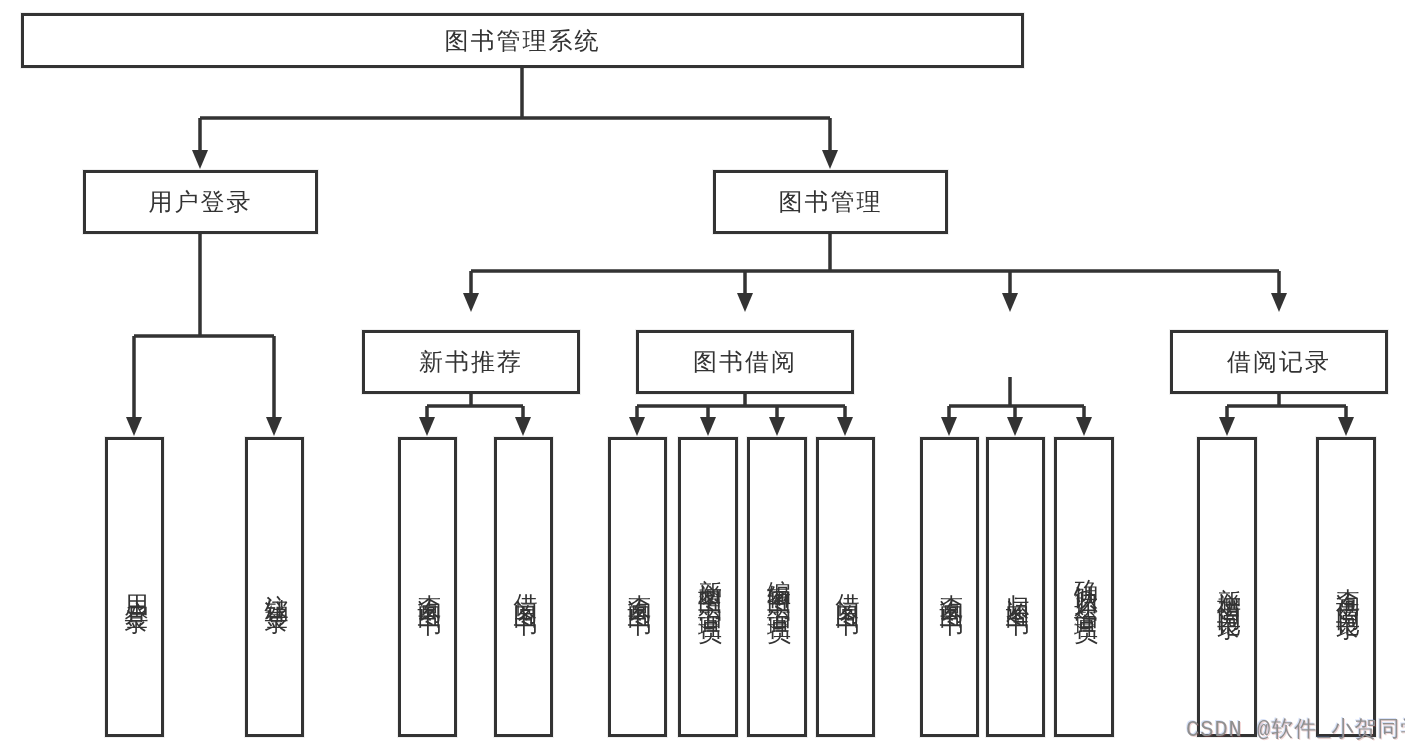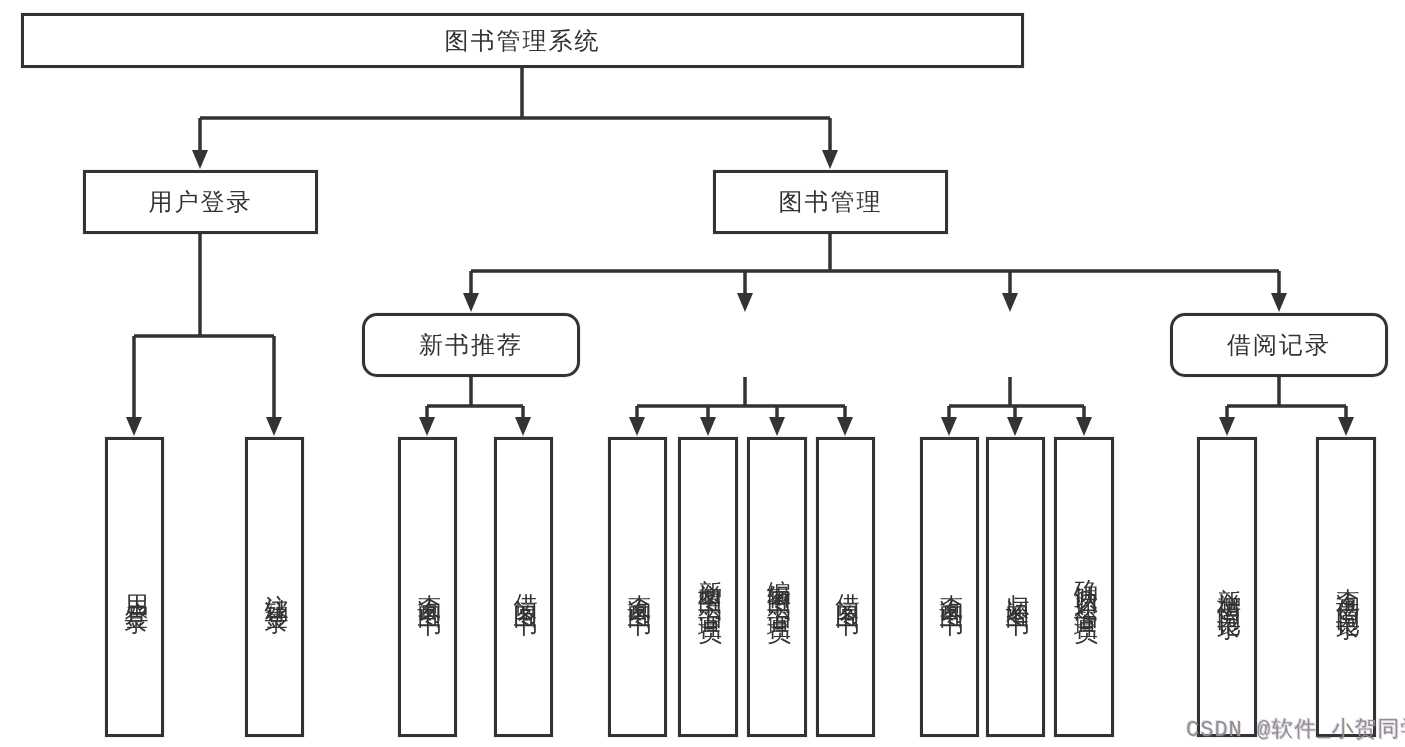--- a/index.html
+++ b/index.html
@@ -35,21 +35,21 @@
     text-orientation: mixed;
     font-size: 24px;
     line-height: 1;
     letter-spacing: 6px;
     white-space: nowrap;
   }
   
   .lvl1 { left: 21px;  top: 13px;  width: 1003px; height: 55px; }
   .l2a  { left: 83px;  top: 170px; width: 235px;  height: 64px; }
   .l2b  { left: 713px; top: 170px; width: 235px;  height: 64px; }
-  .l3   { top: 313px; width: 218px; height: 64px; border-radius: 15px; }
+  .l3   { top: 330px; width: 218px; height: 64px; }
   .l3.c1 { left: 362px; }
   .l3.c2 { left: 636px; }
   .l3.c3 { left: 901px; }
   .l3.c4 { left: 1170px; justify-content: center; }
   .leaf { top: 437px; height: 300px; width: 59px; }
   .lf1  { left: 105px; } .lf2  { left: 245px; }
   .lf3  { left: 398px; } .lf4  { left: 494px; }
   .lf5  { left: 608px; } .lf6  { left: 678px; width: 60px; }
   .lf7  { left: 747px; width: 60px; } .lf8  { left: 816px; }
   .lf9  { left: 920px; } .lf10 { left: 986px; }
@@ -129,20 +129,23 @@
   <div class="box h l2a">
     <span>用户登录</span>
   </div>
   <div class="box h l2b">
     <span>图书管理</span>
   </div>
 
   <div class="box h l3 c1">
     <span>新书推荐</span>
   </div>
+  <div class="box h l3 c2">
+    <span>图书借阅</span>
+  </div>
   <div class="box h l3 c4">
     <span>借阅记录</span>
   </div>
 
   <div class="box v leaf lf1">
     <span class="vtext">用户登录</span>
   </div>
   <div class="box v leaf lf2">
     <span class="vtext">注销登录</span>
   </div>

